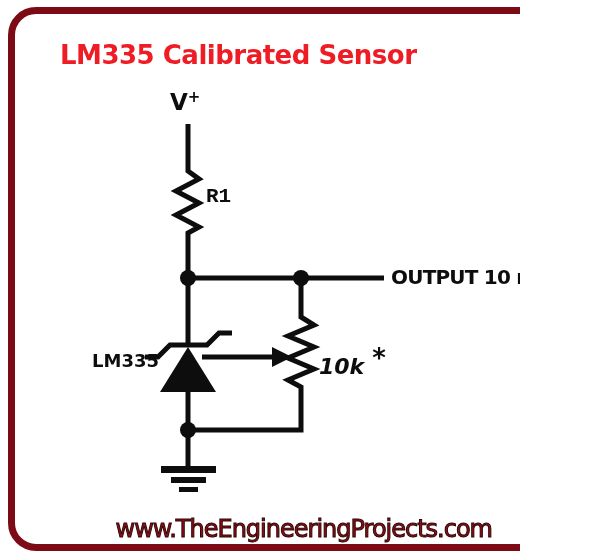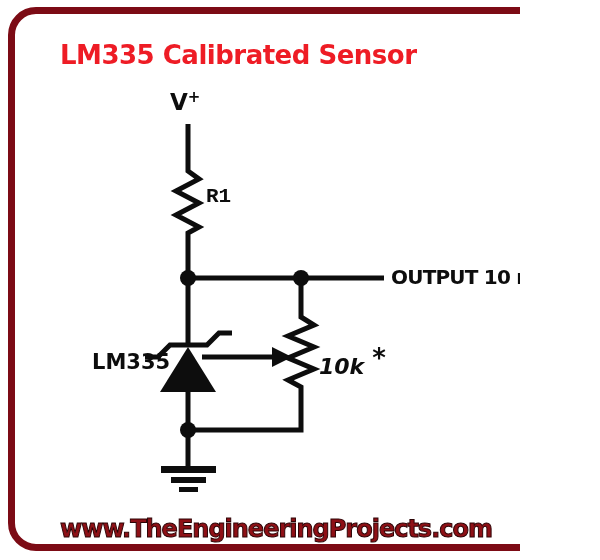--- a/index.html
+++ b/index.html
@@ -51,21 +51,21 @@
   }
   .clabel {
     position: absolute;
     color: var(--c-circuit, #0d0d0d);
     font-weight: bold;
     white-space: nowrap;
   }
   .label-vplus { left: 170px; top: 88px; font-size: 23px; }
   .label-vplus sup { font-size: 15px; vertical-align: 8px; }
   .label-r1 { left: 206px; top: 185px; font-size: 21px; font-family: Liberation Mono, monospace; }
-  .label-lm335 { left: 92px; top: 350px; font-size: 21px; }
+  .label-lm335 { left: 92px; top: 350px; font-size: 18px; }
   .label-pot { left: 319px; top: 343px; font-size: 22px; font-style: italic; }
   .label-pot .asterisk {
     display: inline-block;
     margin-left: 8px;
     font-size: 26px;
     vertical-align: 7px;
   }
   .label-output {
     left: 391px;
     top: 265px;
@@ -78,21 +78,21 @@
     top: -7px;
     margin-left: -9px;
     margin-right: -1px;
     font-size: 15px;
   }
   .footer-url {
     position: absolute;
     right: 28px;
     bottom: 17px;
     font-size: 24px;
-    font-weight: bold;
+    font-weight: normal;
     letter-spacing: -1px;
     color: var(--c-footer_text, #8e1016);
     -webkit-text-stroke: 1px var(--c-footer_outline, #2c0406);
     white-space: nowrap;
   }
 </style>
 </head>
 <body>
 
 <div class="stage">

